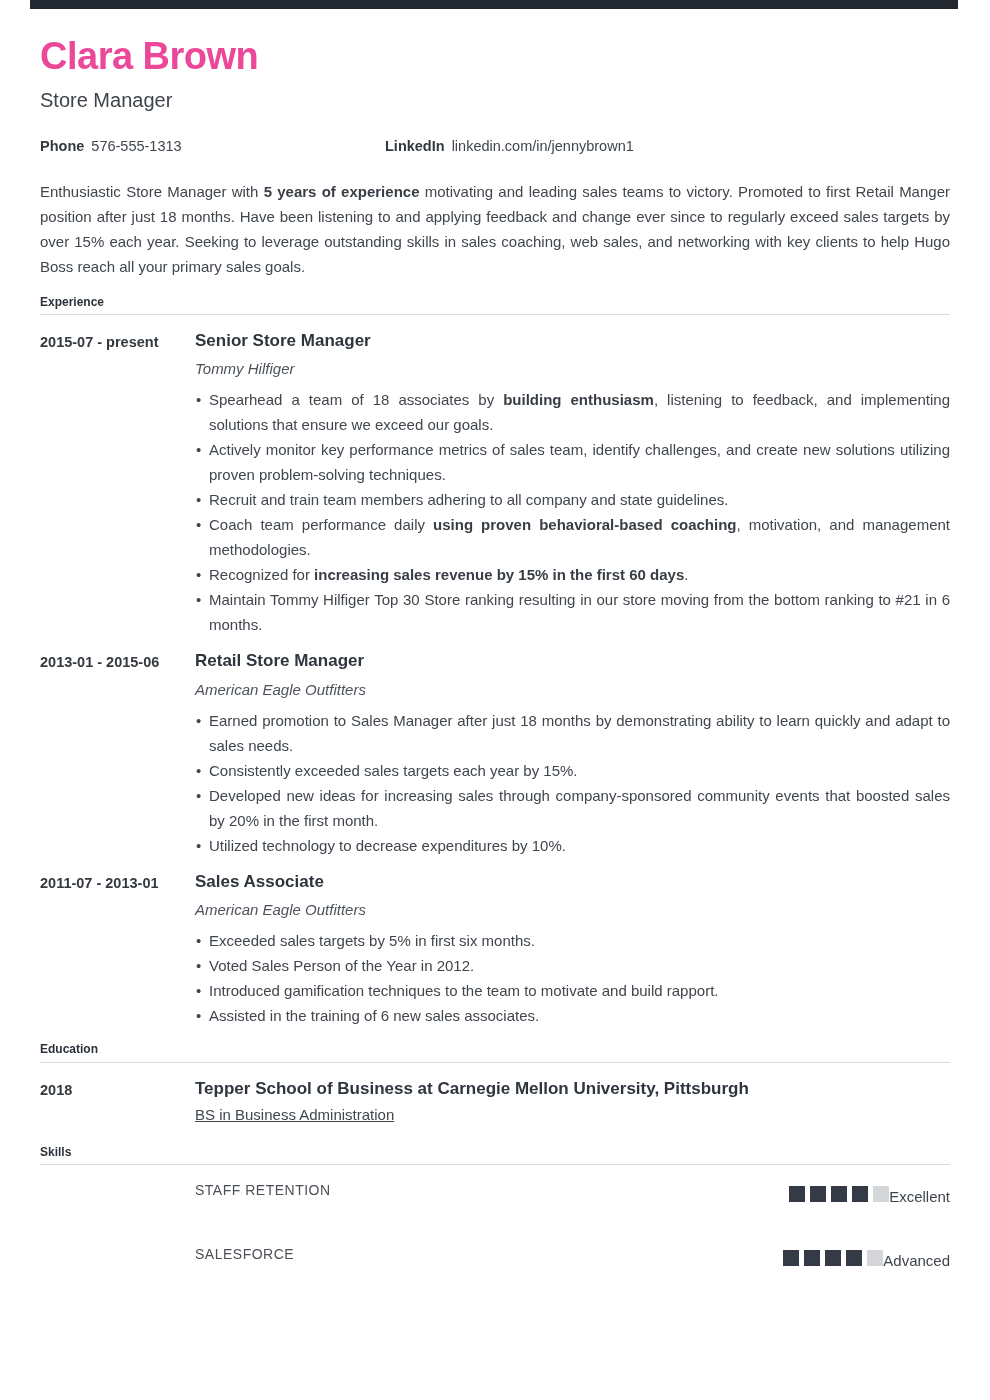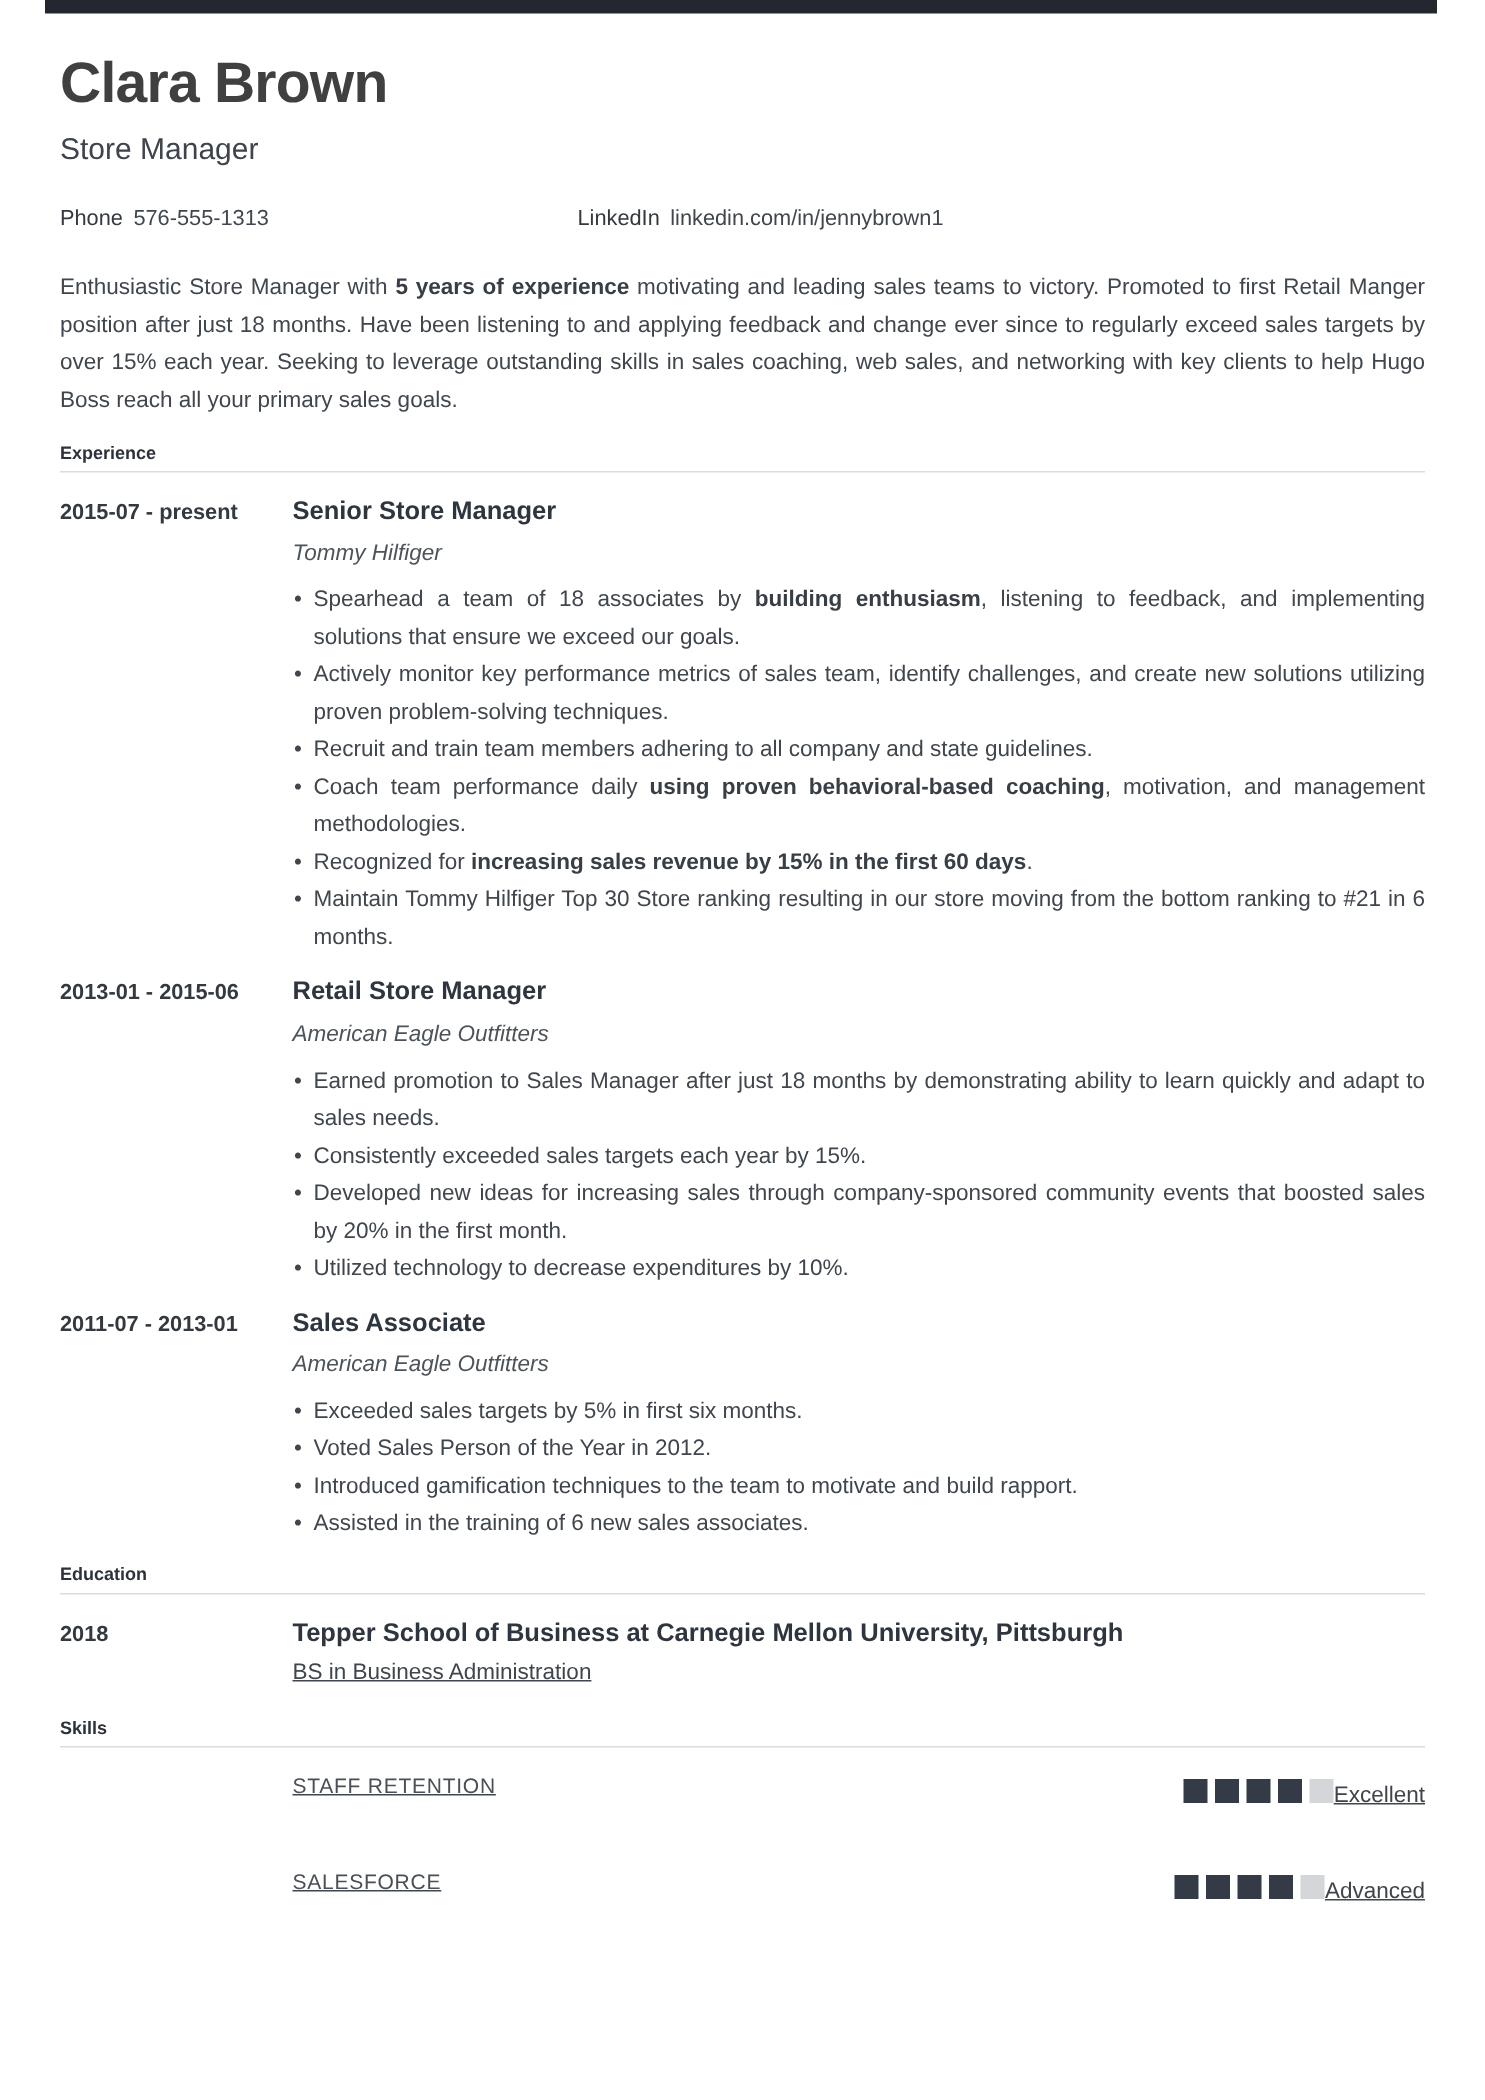--- a/index.html
+++ b/index.html
@@ -18,33 +18,33 @@
     position: absolute;
     top: 0; left: 30px;
     width: 928px; height: 9px;
     background: #232830;
   }
   h1.name {
     margin: 34px 0 0 0;
     font-size: 38px;
     line-height: 1.2;
     font-weight: 700;
-    color: #404040;
+    color: #ec4899;
     letter-spacing: -0.5px;
   }
   .job-title {
     margin-top: 8px;
     font-size: 20px;
     line-height: 1.2;
     color: #3e444c;
   }
   .contact { margin-top: 26px; }
   .contact-row { display: flex; margin-bottom: 16px; font-size: 14.5px; line-height: 17px; }
   .contact-cell.w1 { width: 345px; flex-shrink: 0; }
-  .clabel { font-weight: 400; color: #33393f; margin-right: 7px; }
+  .clabel { font-weight: 700; color: #33393f; margin-right: 7px; }
   .cval { color: #40464d; }
   .summary {
     margin: 24px 0 0 0;
     font-size: 15px;
     line-height: 25px;
     text-align: justify;
     color: #40464d;
   }
   .summary b, .bullet-text b { font-weight: 700; color: #383e45; }
   h2.section-title {
@@ -72,21 +72,21 @@
   }
   .company { margin-top: 9px; font-style: italic; font-size: 15px; line-height: 18px; color: #4d535a; }
   ul.bullets { list-style: none; margin: 9px 0 0 0; padding: 0; }
   ul.bullets li {
     position: relative; padding-left: 14px;
     font-size: 15px; line-height: 25px;
     text-align: justify; color: #40464d;
   }
   .bullet-marker { position: absolute; left: 1px; top: 0; color: #40464d; }
   .degree { margin-top: 6px; font-size: 15px; line-height: 20px; color: #40464d; text-decoration: underline; }
-  .skill-row { display: flex; justify-content: space-between; align-items: flex-start; margin: 0 0 38px 155px; text-decoration: underline; }
+  .skill-row { display: flex; justify-content: space-between; align-items: flex-start; margin: 0 0 38px 155px; }
   .skill-row:first-child { margin-top: 16px; }
   .skill-name { font-size: 14px; letter-spacing: 0.5px; color: #4b5056; line-height: 17px; padding-top: 1px; }
   .skill-rating { display: flex; flex-direction: row; align-items: center; }
   .squares { display: flex; gap: 5px; }
   .sq { width: 16px; height: 16px; background: #d4d6d9; }
   .sq.filled { background: #353b46; }
   .skill-level { margin-top: 6px; font-size: 15px; line-height: 20px; color: #3e444c; }
 </style>
 </head>
 <body>

